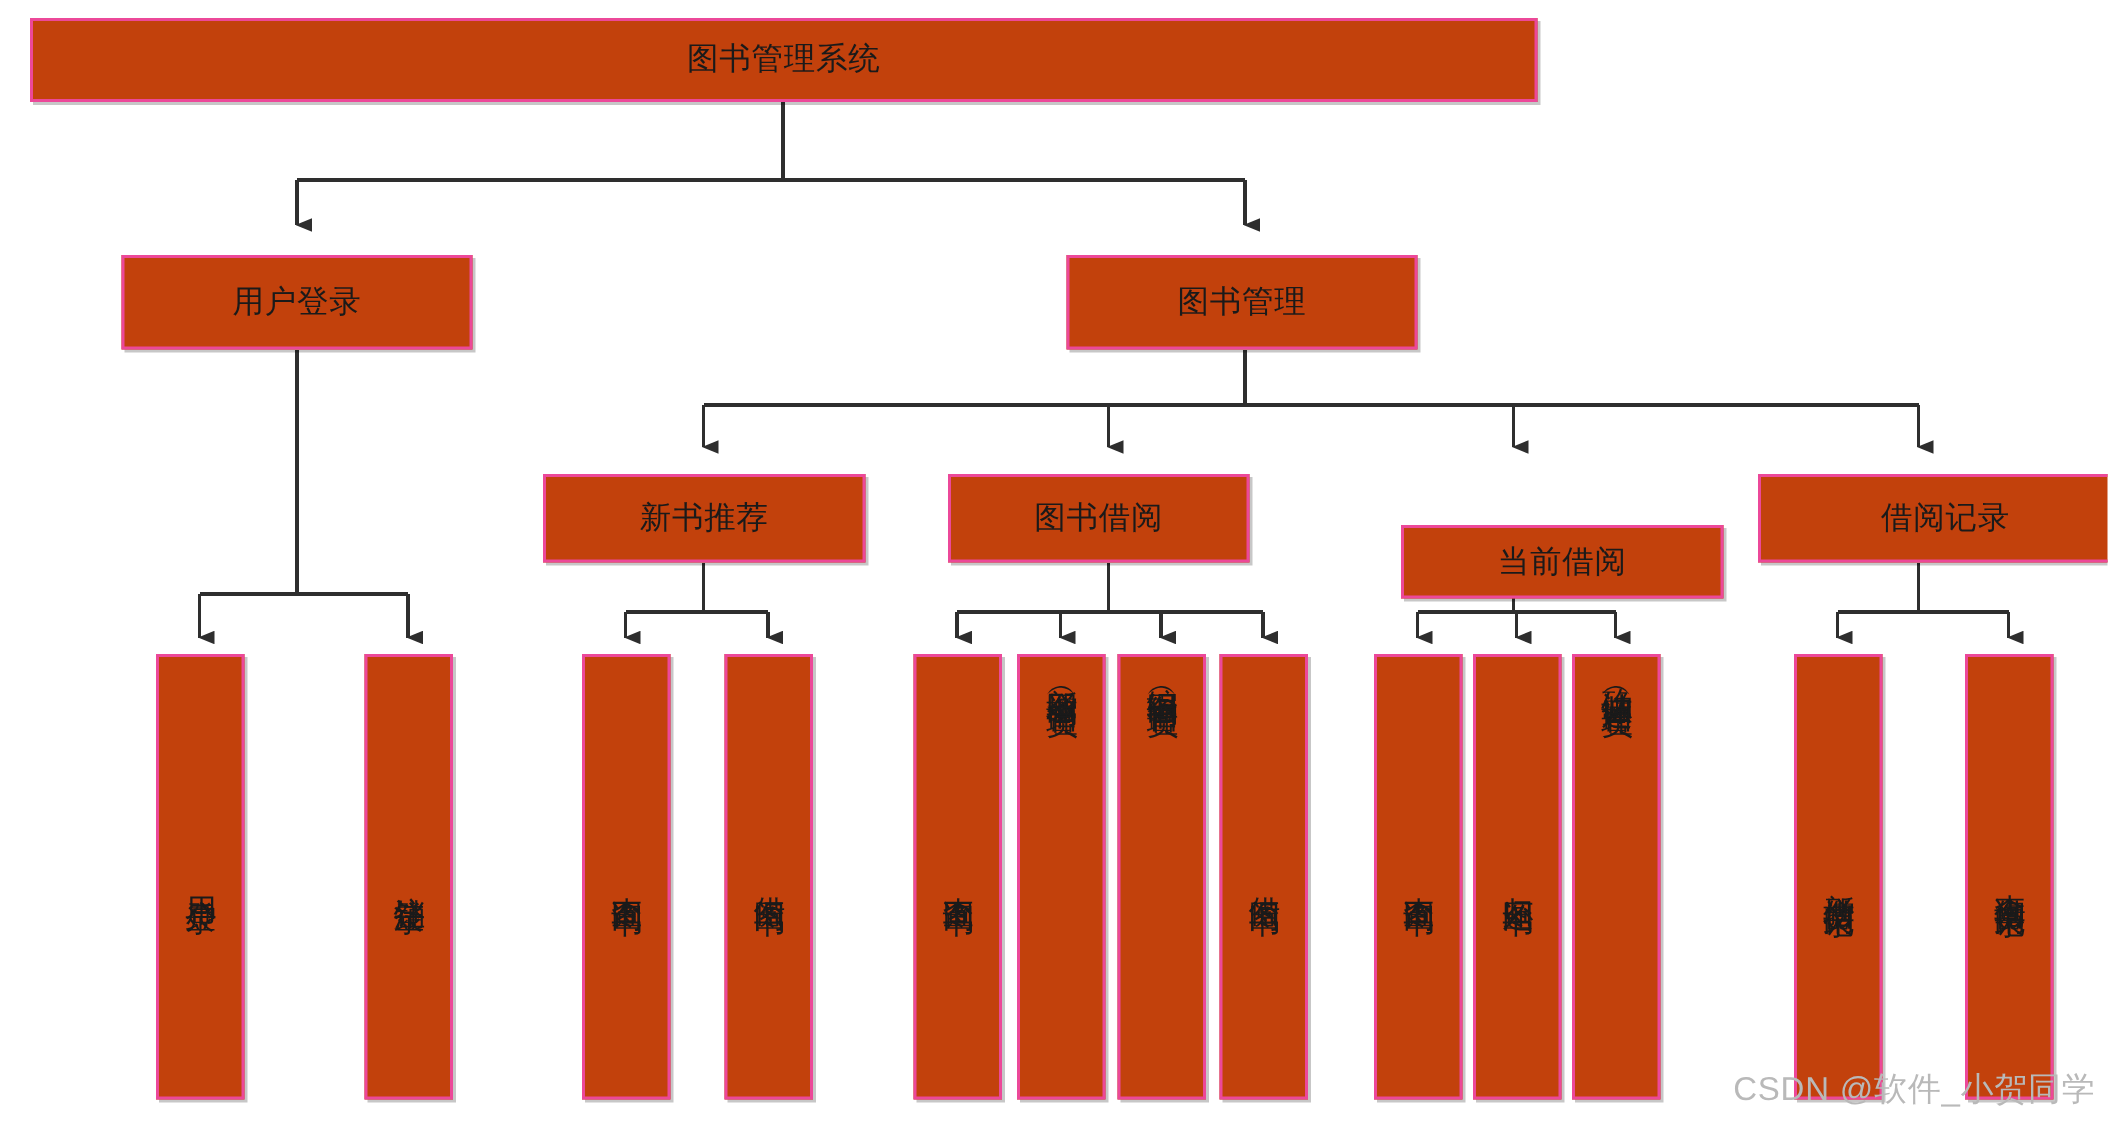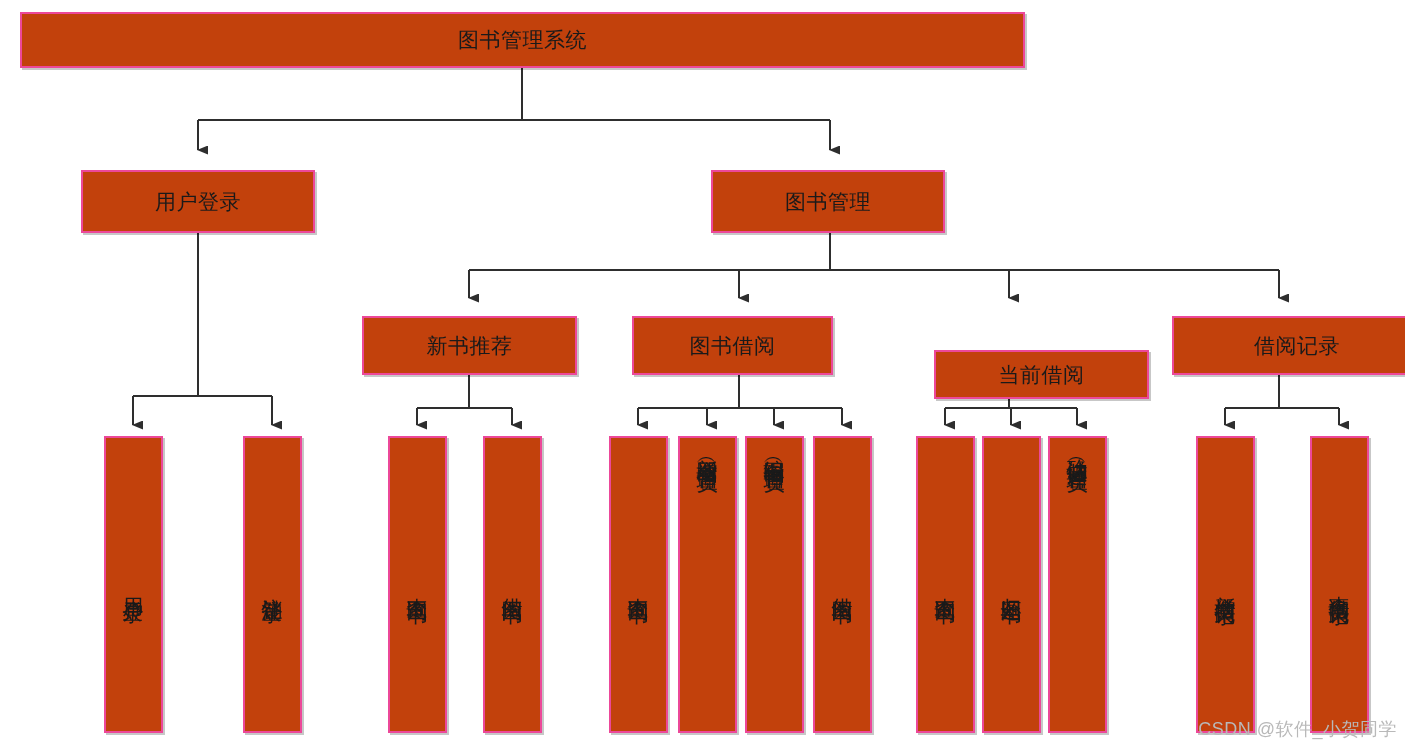--- a/index.html
+++ b/index.html
@@ -59,21 +59,21 @@
     justify-content: center;
   }
   .node-box.vertical.top-align {
     align-items: flex-start;
     padding-top: 4px;
   }
   #watermark {
     position: absolute;
     right: 8px;
     bottom: 6px;
-    font-size: 18px;
+    font-size: 22px;
     color: #b9b9b9;
     letter-spacing: 0.5px;
     white-space: nowrap;
     pointer-events: none;
     margin-left: 21px;
   }
 </style>
 </head>
 <body>
 

